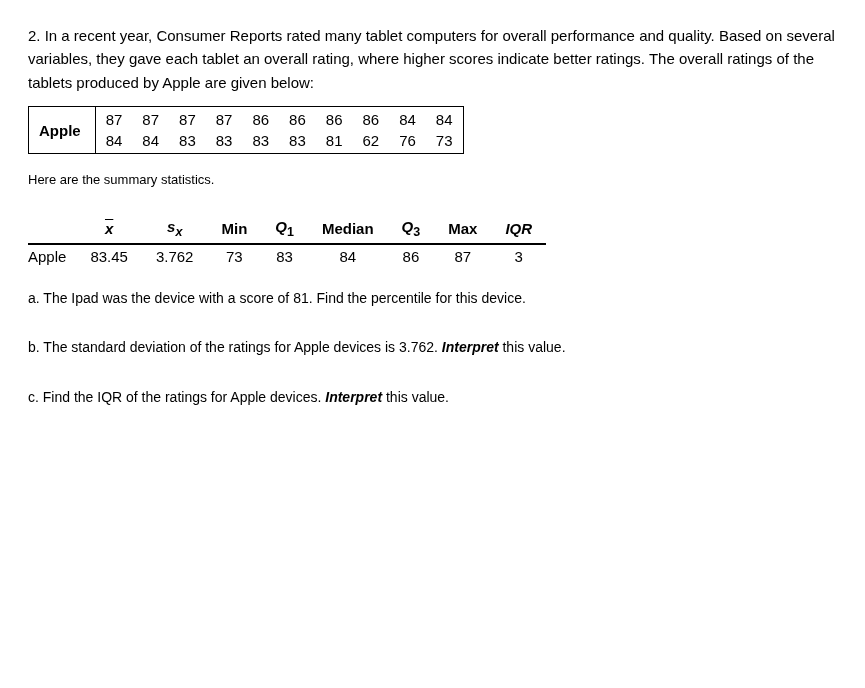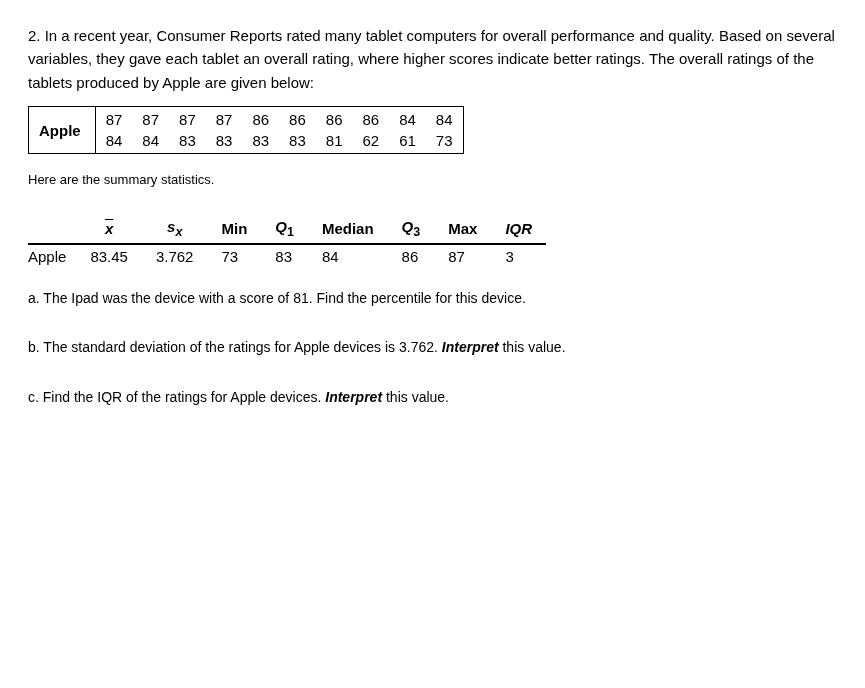--- a/index.html
+++ b/index.html
@@ -68,21 +68,21 @@
     .summary-table th {
       font-size: 15px;
       font-weight: bold;
       text-align: center;
       padding: 2px 14px 4px 14px;
       border-bottom: 2px solid #000;
     }
 
     .summary-table td {
       font-size: 15px;
-      text-align: left;
+      text-align: center;
       padding: 3px 14px;
     }
 
     .summary-table .label-col {
       text-align: left;
       padding-left: 0;
       padding-right: 10px;
       font-weight: normal;
     }
 
@@ -130,21 +130,21 @@
   </tr>
   <tr>
     <td>84</td>
     <td>84</td>
     <td>83</td>
     <td>83</td>
     <td>83</td>
     <td>83</td>
     <td>81</td>
     <td>62</td>
-    <td>61</td>
+    <td>76</td>
     <td>73</td>
   </tr>
 </tbody>
   </table>
 
 <div class="summary-intro">Here are the summary statistics.</div>
 
 <div class="summary-section">
   <table class="summary-table">
     <thead>

